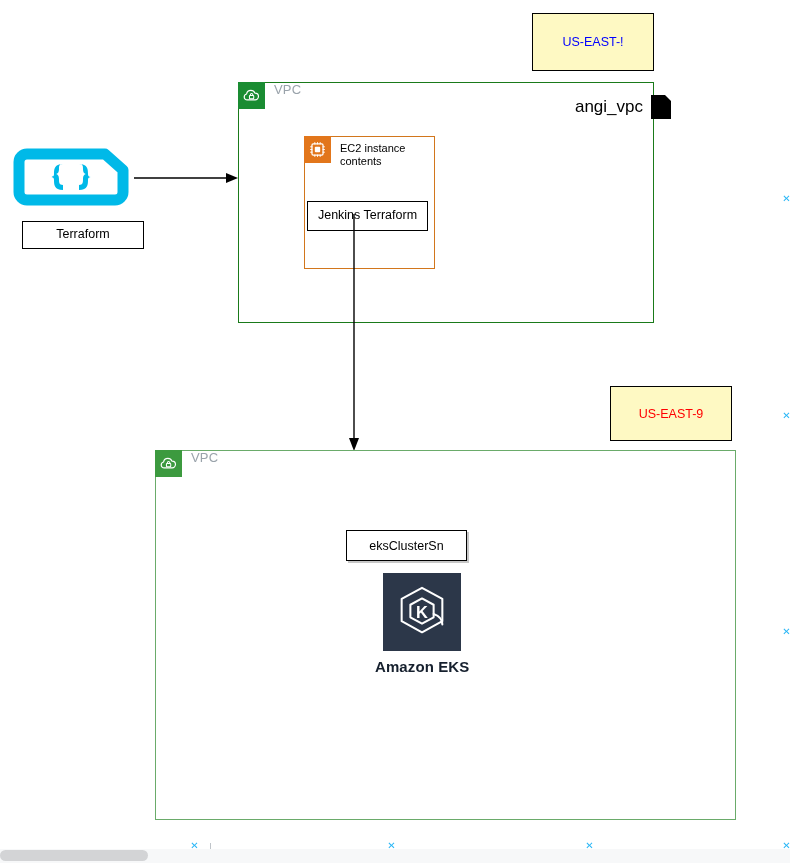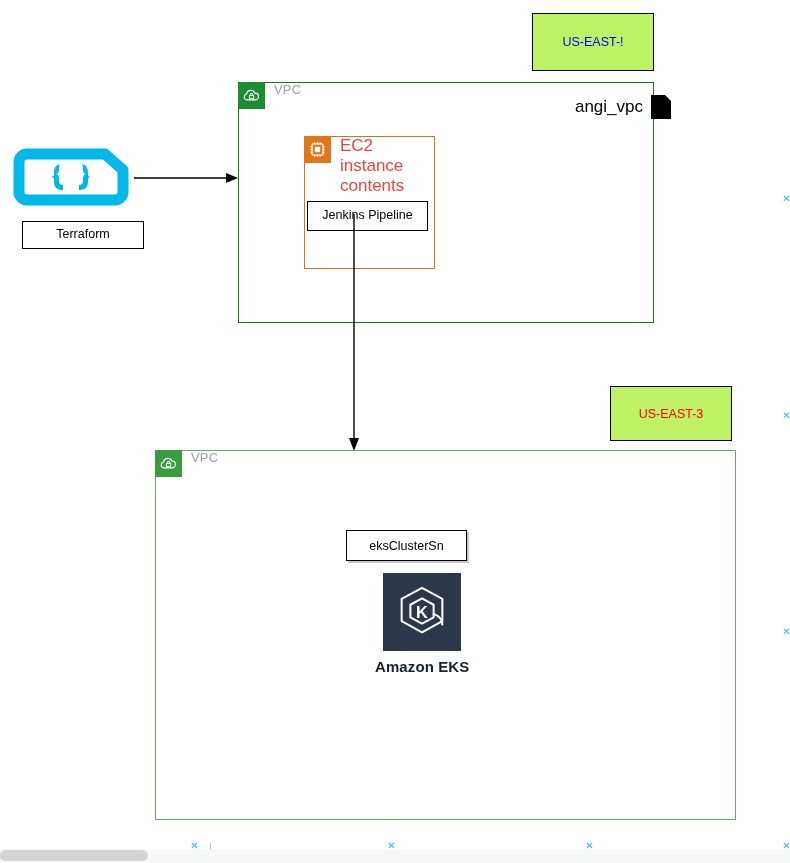--- a/index.html
+++ b/index.html
@@ -37,21 +37,21 @@
     align-items: center;
     justify-content: center;
     text-align: center;
     color: #000000;
     font-size: 12.5px;
     line-height: 1.25;
   }
 
   
   .region-box {
-    background: #bef264;
+    background: #fef9c3;
     border: 1px solid #000000;
     display: flex;
     align-items: center;
     justify-content: center;
     font-size: 12.5px;
   }
   .region-east1 { color: #0000ff; }
   .region-east2 { color: #ff0000; }
 
   
@@ -106,23 +106,23 @@
     width: 27px;
     height: 27px;
     background: #e2761b;
     display: flex;
     align-items: center;
     justify-content: center;
     flex: 0 0 auto;
   }
   .ec2-title {
     margin-left: 9px;
-    margin-top: 0;
-    color: #ef4444;
-    font-size: 17px;
+    margin-top: 6px;
+    color: #000000;
+    font-size: 11px;
     line-height: 1.18;
     width: 96px;
   }
 
   
   .tf-icon {
     position: absolute;
   }
 
   
@@ -247,21 +247,21 @@
               <line x1="19" y1="8.6" x2="20.8" y2="8.6"></line>
               <line x1="19" y1="12" x2="20.8" y2="12"></line>
               <line x1="19" y1="15.4" x2="20.8" y2="15.4"></line>
             </g>
           </svg>
         </div>
         <div class="ec2-title">EC2 instance contents</div>
       </div>
 
       <div class="node plainbox" style="left:2px; top:64px; width:121px; height:30px;">
-        <span>Jenkins Pipeline</span>
+        <span>Jenkins Terraform</span>
       </div>
     </div>
   </div>
 
   <div class="notch" style="left:651px; top:95px; width:20px; height:24px;">
     <svg width="20" height="24" viewBox="0 0 20 24" aria-hidden="true">
       <path d="M0 0 H14 L20 6 V24 H0 Z" fill="#000000"></path>
     </svg>
   </div>
 
@@ -287,21 +287,21 @@
   </div>
 
   <div class="edge" style="left:346px; top:214px; width:16px; height:238px;">
     <svg width="16" height="238" viewBox="0 0 16 238" aria-hidden="true">
       <line x1="8" y1="0" x2="8" y2="226" stroke="#000000" stroke-width="1.4"></line>
       <path d="M3 224 L8 237 L13 224 Z" fill="#000000"></path>
     </svg>
   </div>
 
   <div class="node region-box region-east2" style="left:610px; top:386px; width:122px; height:55px;">
-    <span>US-EAST-3</span>
+    <span>US-EAST-9</span>
   </div>
 
   <div class="vpc-group light-border" style="left:155px; top:450px; width:581px; height:370px;">
 
     <div class="vpc-header">
       <div class="vpc-icon lighter">
         <svg width="19" height="19" viewBox="0 0 24 24" aria-hidden="true">
           <path d="M6.6 17.6c-2.1 0-3.8-1.7-3.8-3.8 0-1.8 1.3-3.3 3-3.7.4-2.6 2.7-4.6 5.4-4.6 2.3 0 4.3 1.4 5.1 3.4h.3c2.3 0 4.2 1.9 4.2 4.2s-1.9 4.5-4.2 4.5z" fill="none" stroke="#ffffff" stroke-width="1.5" stroke-linejoin="round"></path>
           <rect x="9.4" y="12.1" width="5.4" height="4.1" rx="0.7" fill="none" stroke="#ffffff" stroke-width="1.3"></rect>
           <path d="M10.6 12.1v-1.1a1.5 1.5 0 0 1 3 0v1.1" fill="none" stroke="#ffffff" stroke-width="1.3"></path>

